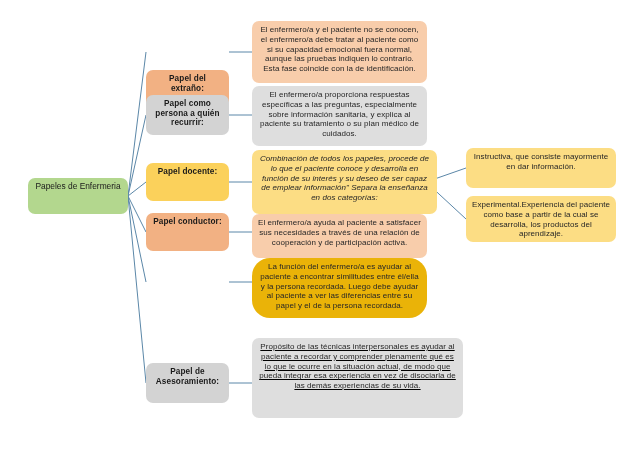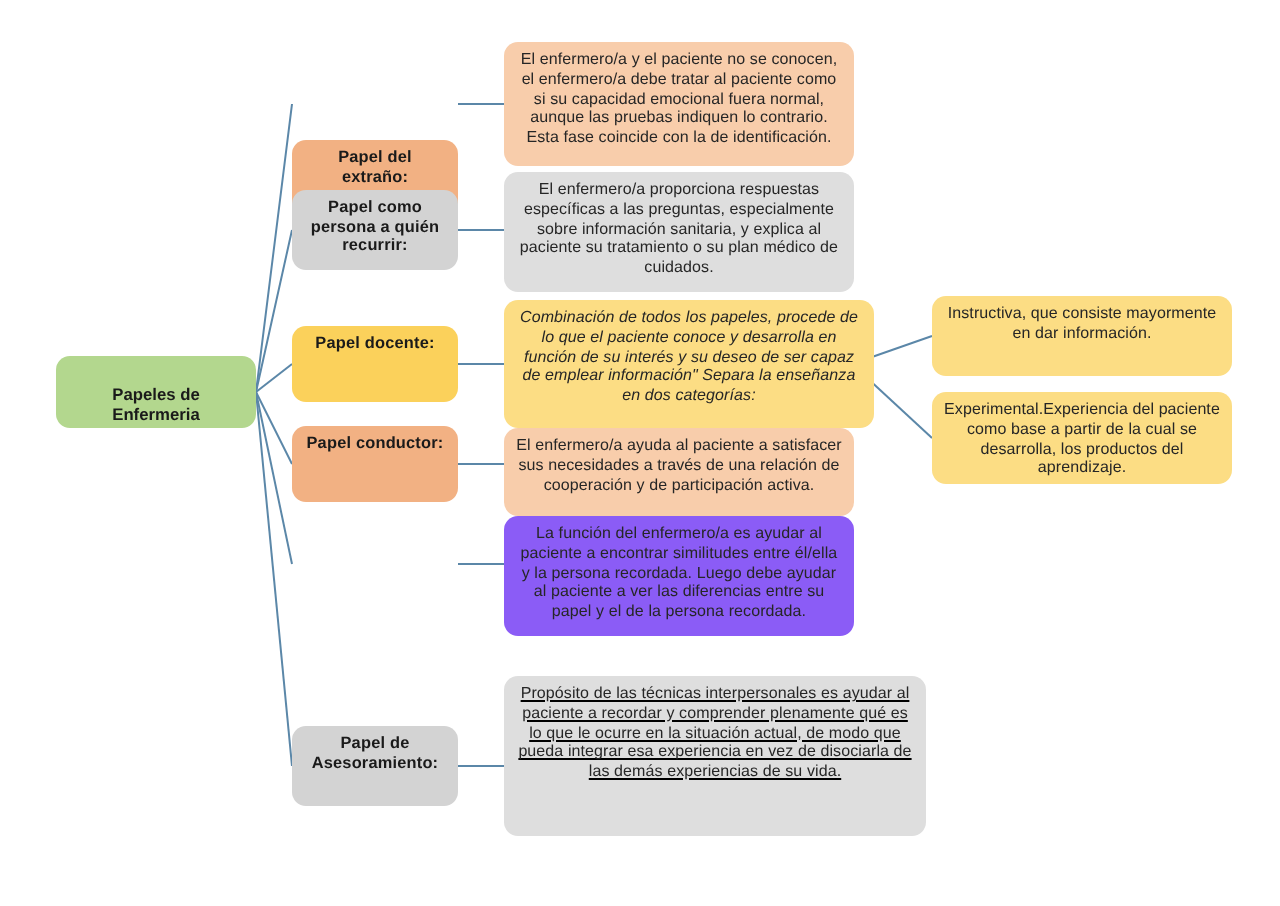--- a/index.html
+++ b/index.html
@@ -25,27 +25,26 @@
     color:#1a1a1a;
     letter-spacing:0.1px;
   }
   .detail{
     font-size:8.0px;
     color:#262626;
     letter-spacing:0.05px;
     line-height:1.22;
   }
   .root{
-    font-weight:bold;
+    font-weight:normal;
     font-size:8.4px;
     color:#1a1a1a;
-    margin-top:11px;
   }
   .c-green{background:#b3d78e;}
-  .c-green-light{background:#8b5cf6;}
+  .c-green-light{background:#eab308;border-radius:18px;}
   .c-orange{background:#f2b183;}
   .c-orange-light{background:#f8cdab;}
   .c-gray{background:#d3d3d3;}
   .c-gray-light{background:#dedede;}
   .c-yellow{background:#fbd15b;}
   .c-yellow-light{background:#fcdd84;}
 </style>
 </head>
 <body>
 

